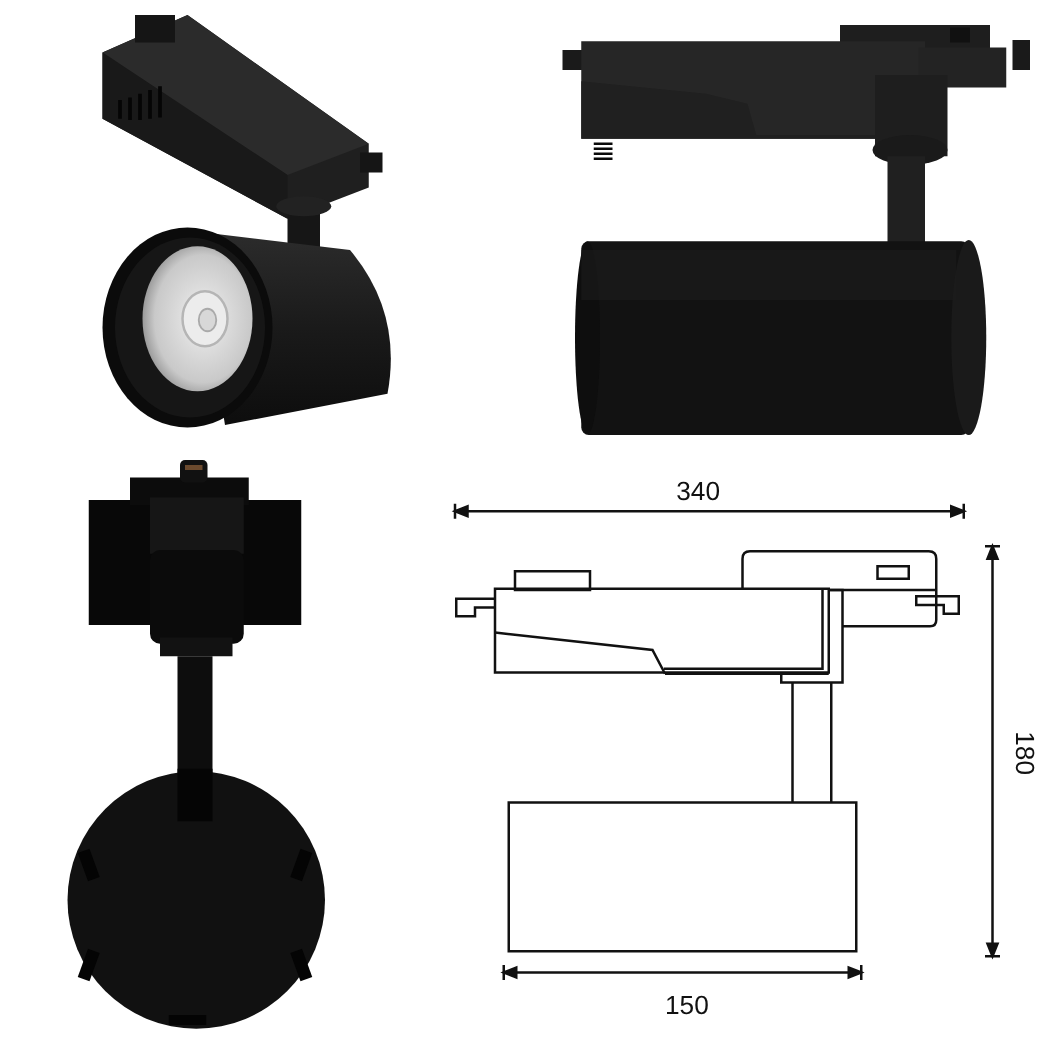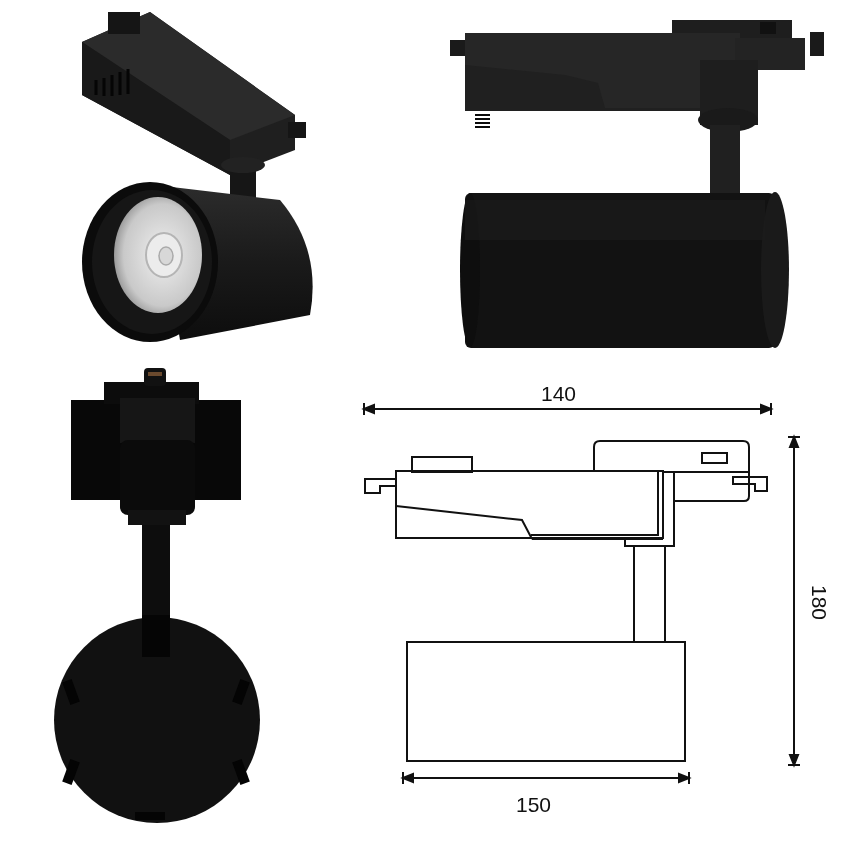--- a/index.html
+++ b/index.html
@@ -156,15 +156,15 @@
     <g>
       <line x1="794" y1="437" x2="794" y2="765"></line>
       <line x1="788" y1="437" x2="800" y2="437"></line>
       <line x1="788" y1="765" x2="800" y2="765"></line>
       <polygon points="794,437 790,447 798,447" fill="#111"></polygon>
       <polygon points="794,765 790,755 798,755" fill="#111"></polygon>
     </g>
   </svg>
 </div>
 
-<span class="dim-label" style="left:541px; top:383px;">140</span>
-<span class="dim-label" style="left:516px; top:794px;">150</span>
+<span class="dim-label" style="left:541px; top:383px;">340</span>
+<span class="dim-label" style="left:532px; top:794px;">150</span>
 <span class="dim-label vert" style="left:802px; top:592px;">180</span>
 
 </body></html>

